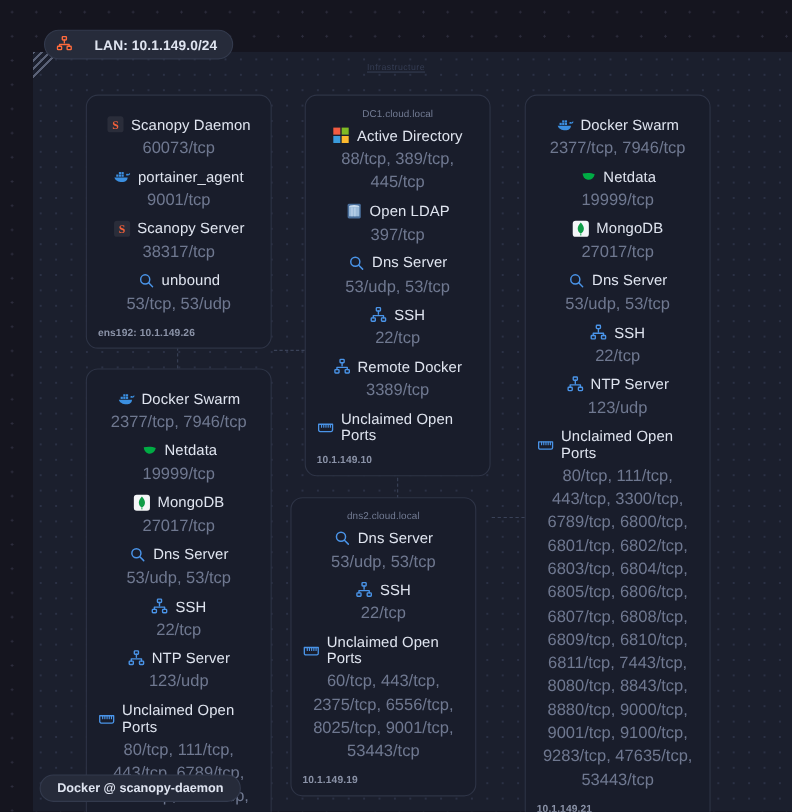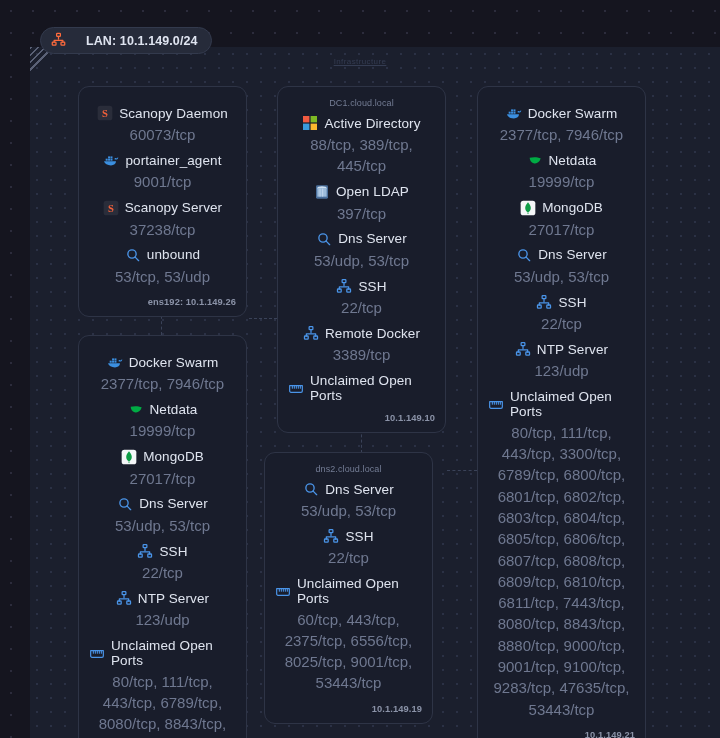--- a/index.html
+++ b/index.html
@@ -67,21 +67,21 @@
     display:flex; align-items:center; justify-content:center; gap:6px;
     margin-top:7px;
   }
   .svc-name{ font-size:13.5px; color:#dfe4ef; letter-spacing:.1px; }
   .svc-ports{
     text-align:center; font-size:15px; color:#6f7890;
     margin-top:3px; line-height:1.42;
   }
   .svc-ports.wrap{ padding:0 4px; }
   .host-ip{
-    text-align:right; font-size:9.3px; color:#8b93a8;
+    text-align:left; font-size:9.3px; color:#8b93a8;
     margin-top:10px; font-weight:bold; letter-spacing:.1px;
   }
   
   .ico{ width:16px; height:16px; flex:0 0 16px; display:block; }
   .ico-sm{ width:15px; height:15px; flex:0 0 15px; }
   
   .edge{ position:absolute; z-index:2; }
   .edge.h{ border-top:1.5px dashed #3a4258; height:0; }
   .edge.v{ border-left:1.5px dashed #3a4258; width:0; }
 </style>
@@ -145,21 +145,21 @@
       <div class="svc">
         <div class="svc-head">
           <span>
             <svg class="ico" viewBox="0 0 24 24">
               <rect x="1" y="1" width="22" height="22" rx="4" fill="#2a2d3a"></rect>
               <text x="12" y="18" font-size="16" font-weight="bold" font-family="Liberation Serif, serif" fill="#f4613a" text-anchor="middle">S</text>
             </svg>
           </span>
           <span class="svc-name">Scanopy Server</span>
         </div>
-        <div class="svc-ports">37238/tcp</div>
+        <div class="svc-ports">38317/tcp</div>
       </div>
       <div class="svc">
         <div class="svc-head">
           <span>
             <svg class="ico" viewBox="0 0 24 24" fill="none" stroke="#4a94e8" stroke-width="2" stroke-linecap="round">
               <circle cx="10.5" cy="10.5" r="6.2"></circle>
               <path d="M15.2 15.2L20.5 20.5"></path>
             </svg>
           </span>
           <span class="svc-name">unbound</span>
@@ -479,13 +479,16 @@
               <path d="M6.5 9v3.5M9.5 9v3.5M12.5 9v3.5M15.5 9v3.5M18.5 9v3.5" stroke-width="1.6" stroke-linecap="round"></path>
             </svg>
           </span>
           <span class="svc-name">Unclaimed Open Ports</span>
         </div>
         <div class="svc-ports wrap">60/tcp, 443/tcp, 2375/tcp, 6556/tcp, 8025/tcp, 9001/tcp, 53443/tcp</div>
       </div>
       <div class="host-ip">10.1.149.19</div>
     </div>
 
+  <div id="status-chip">
+    <span>Docker @ scanopy-daemon</span>
+  </div>
 </div>
 
 </body></html>

